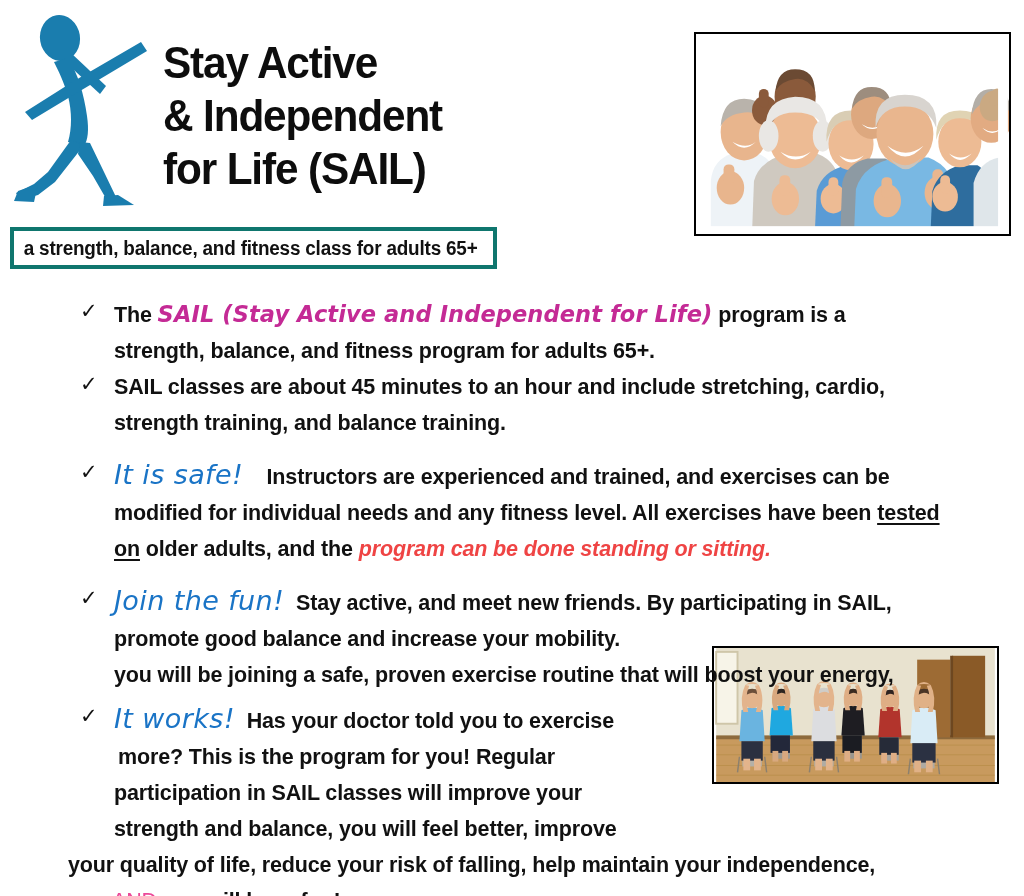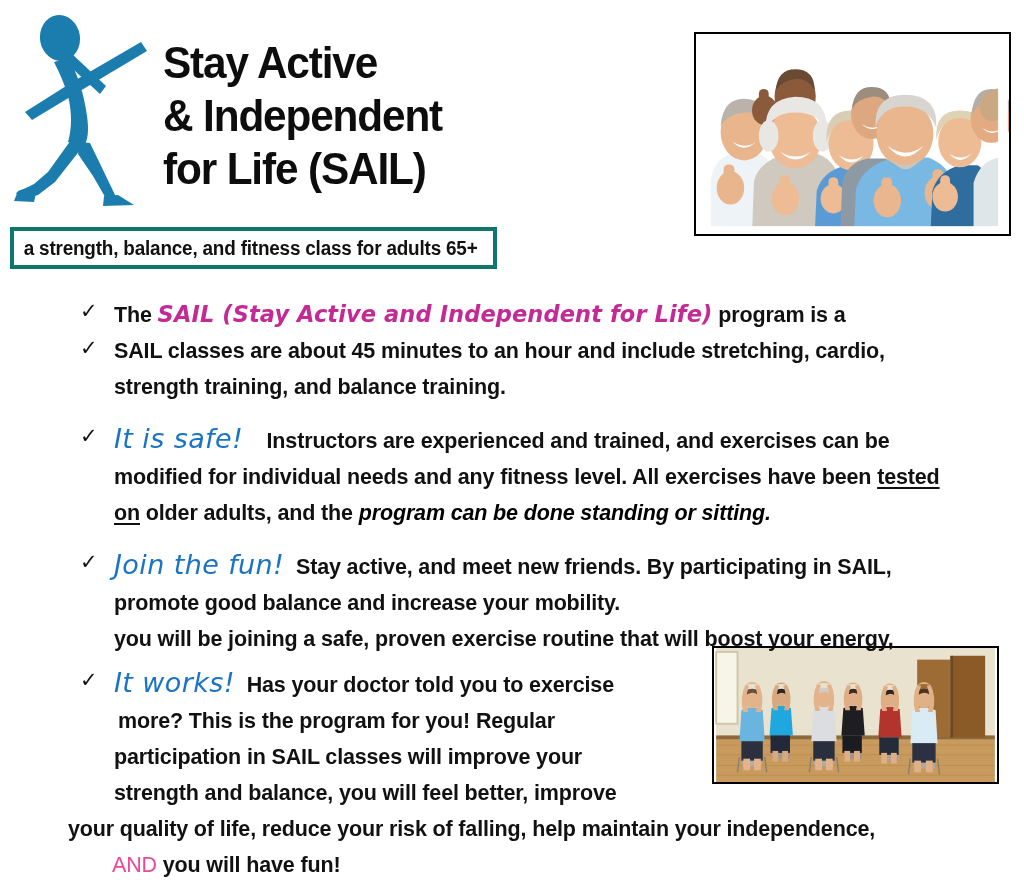--- a/index.html
+++ b/index.html
@@ -137,21 +137,21 @@
     font-family: "DejaVu Sans", sans-serif;
     font-style: italic;
     font-weight: 400;
     font-size: 27px;
     color: #1a74c6;
     letter-spacing: 0.4px;
   }
   .blue-italic {
     font-style: italic;
     font-weight: 700;
-    color: #000000;
+    color: #ef4444;
   }
   .blue-and {
     color: #ec4899;
     font-weight: 400;
     margin-left: 8px;
   }
   .uline { text-decoration: underline; text-underline-offset: 3px; }
   .uline-tail { text-decoration: underline; text-underline-offset: 3px; }
 
   
@@ -412,20 +412,21 @@
         <line x1="228" y1="114" x2="230" y2="130"></line>
     </g>
   </svg>
 </div>
 
 <div id="content">
 
   <div class="bullet">
     <span class="check">✓</span>
     <p class="para"><span>The </span><span class="script-magenta">SAIL (Stay Active and Independent for Life)</span><span> program is a</span></p>
+    <p class="para">strength, balance, and fitness program for adults 65+.</p>
   </div>
 
   <div class="bullet">
     <span class="check">✓</span>
     <p class="para">SAIL classes are about 45 minutes to an hour and include stretching, cardio,</p>
     <p class="para">strength training, and balance training.</p>
   </div>
 
   <div class="gap-md"></div>
 

